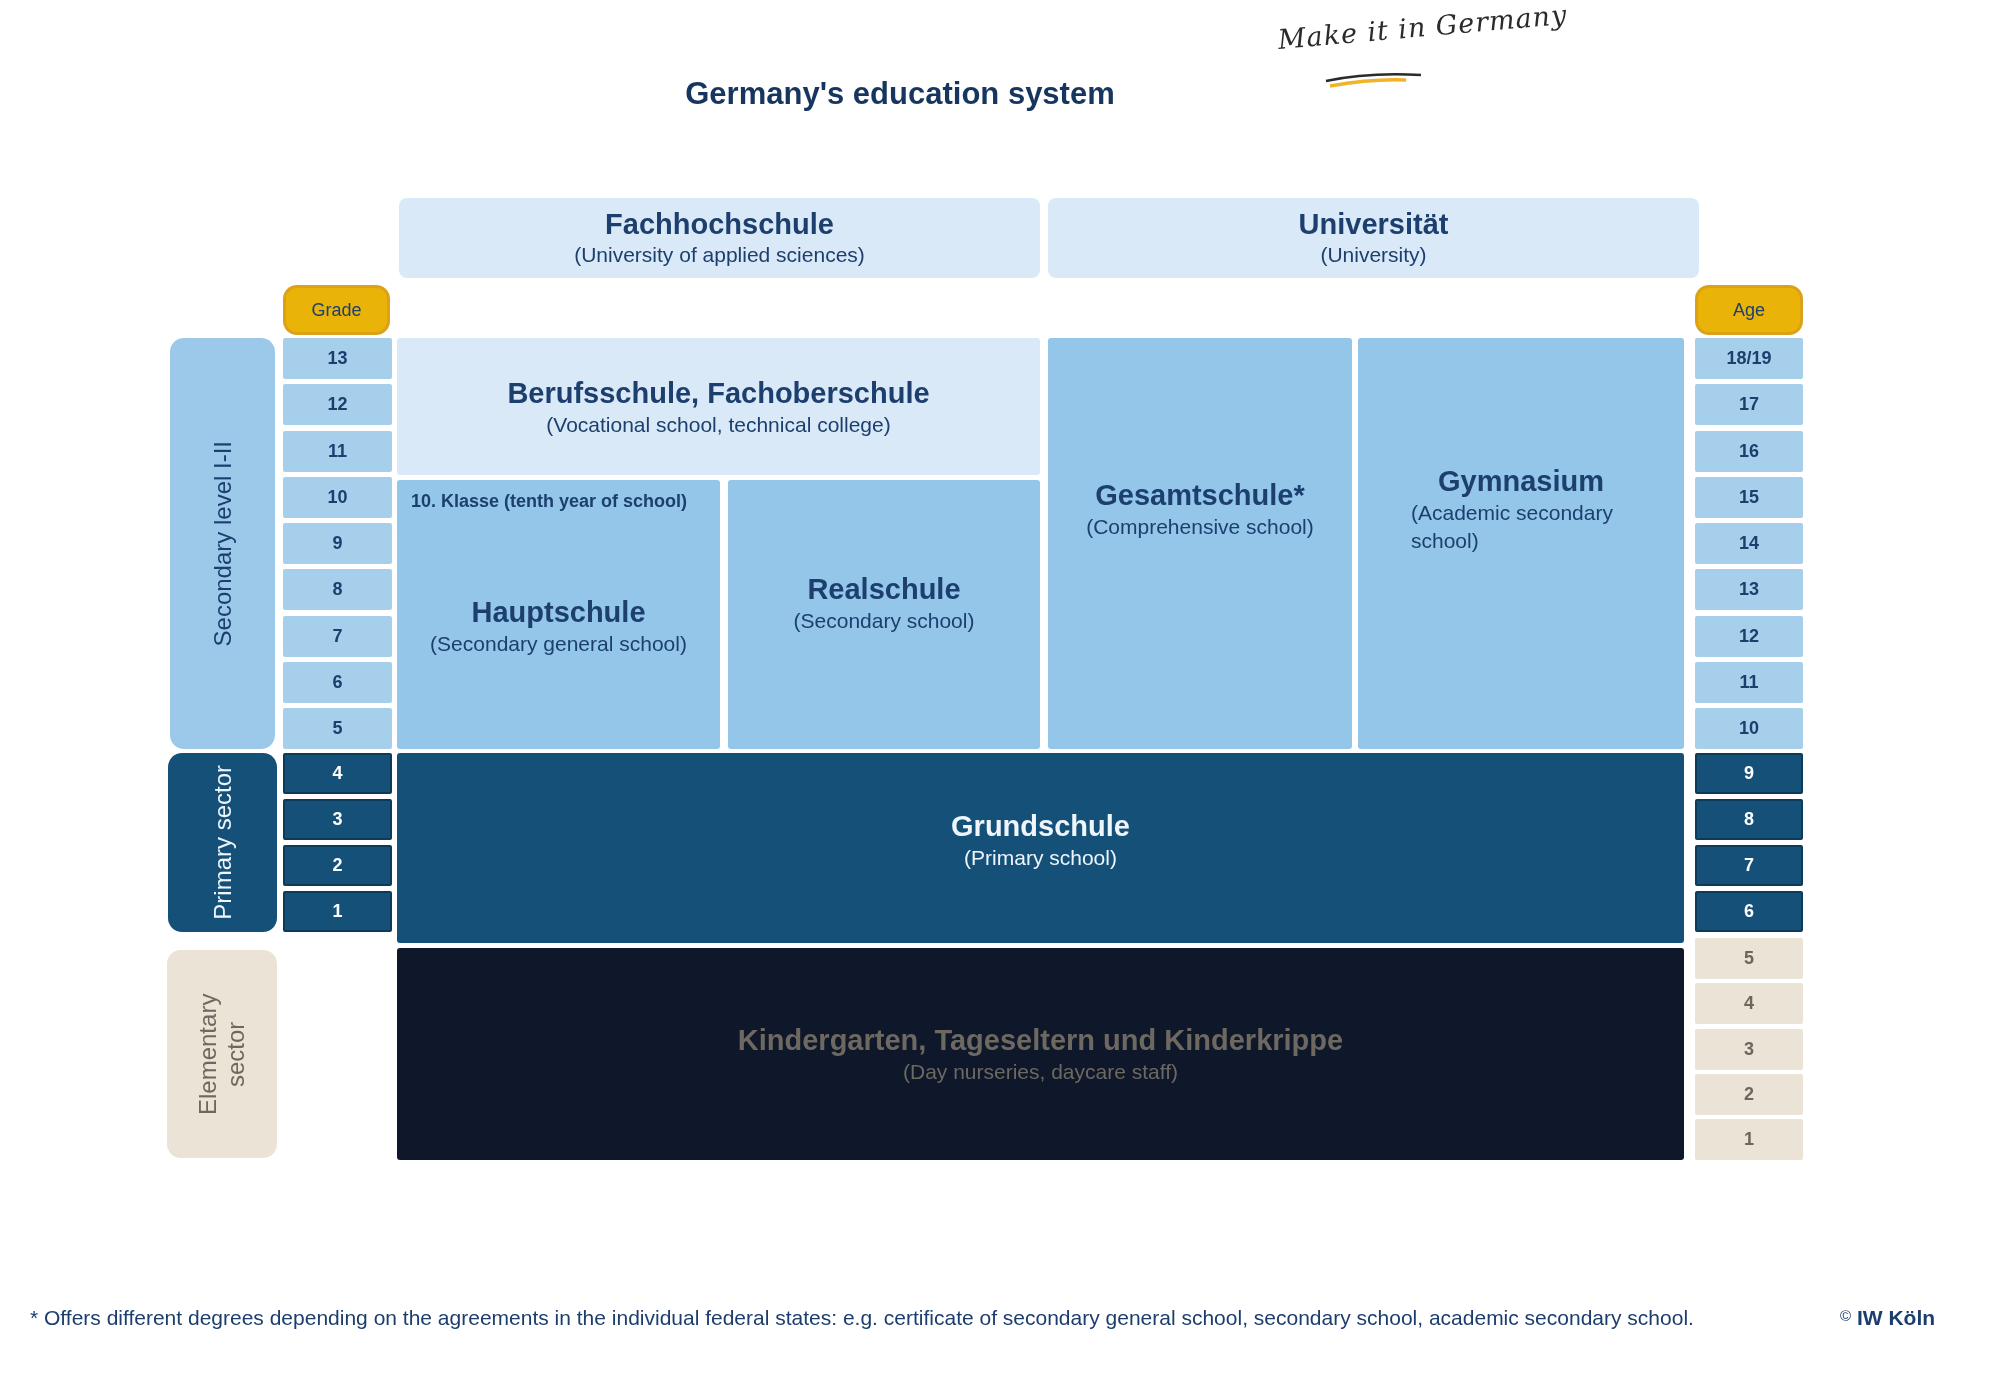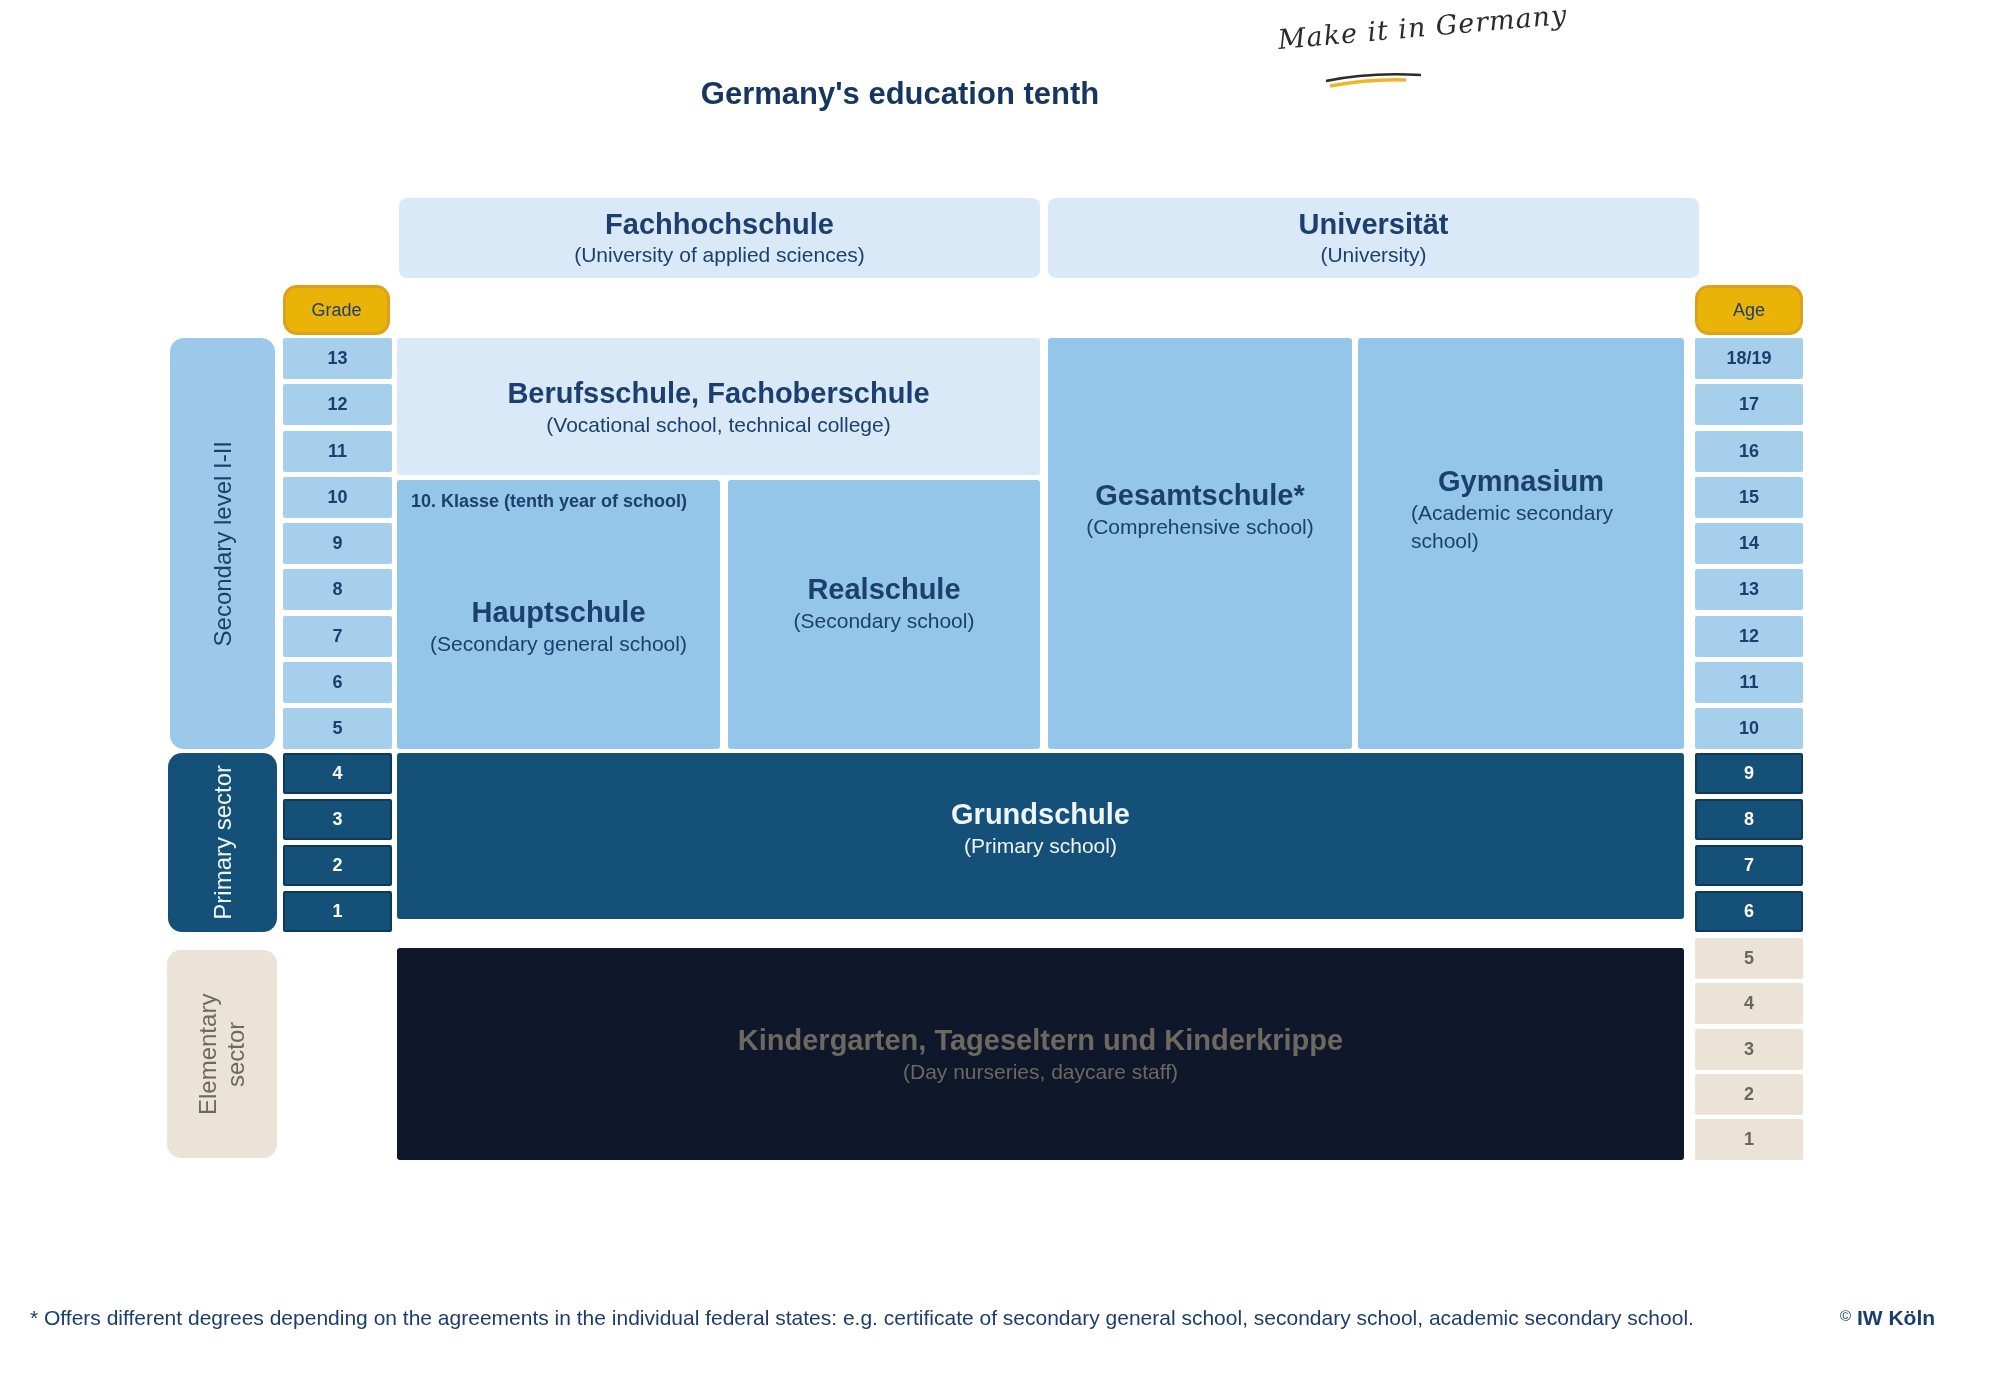--- a/index.html
+++ b/index.html
@@ -75,36 +75,36 @@
 
   .b-beruf{left:397px;top:338px;width:643px;height:137px;}
   .b-klasse10{left:397px;top:480px;width:323px;height:54px;display:block;}
   .b-klasse10 .line{font-size:18px;font-weight:bold;color:#1c3f6e;line-height:42px;
         padding-left:14px;white-space:nowrap;}
   .b-haupt{left:397px;top:527px;width:323px;height:222px;padding-bottom:24px;}
   .b-real{left:728px;top:480px;width:312px;height:269px;padding-bottom:24px;}
   .b-gesamt{left:1048px;top:338px;width:304px;height:411px;padding-bottom:70px;}
   .b-gym{left:1358px;top:338px;width:326px;height:411px;padding-bottom:70px;}
   .b-gym .sub{max-width:220px;}
-  .b-grund{left:397px;top:753px;width:1287px;height:166px;padding-bottom:16px;}
+  .b-grund{left:397px;top:753px;width:1287px;height:190px;padding-bottom:16px;}
   .b-kinder{left:397px;top:948px;width:1287px;height:212px;}
 
   
   .footnote{position:absolute;left:30px;top:1306px;width:1720px;font-size:21px;
             color:#1c3e6e;}
   .credit{position:absolute;left:1840px;top:1306px;font-size:21px;font-weight:bold;
           color:#1c3e6e;white-space:nowrap;}
   .credit .sym{font-size:15px;vertical-align:4px;font-weight:normal;}
 </style>
 </head>
 <body>
 
 <div class="page">
 
-  <div class="title">Germany's education tenth</div>
+  <div class="title">Germany's education system</div>
 
   <div class="logo">
     <div class="script">Make it in Germany</div>
     <svg width="100" height="16" viewBox="0 0 100 16">
       <path d="M2 9 C 30 3, 62 1, 97 3" stroke="#2b2b2b" stroke-width="2.5" fill="none"></path>
       <path d="M6 14 C 34 9, 56 7, 82 8" stroke="#f0b429" stroke-width="3.5" fill="none"></path>
     </svg>
   </div>
 
   <div class="hbox hbox-fh">

